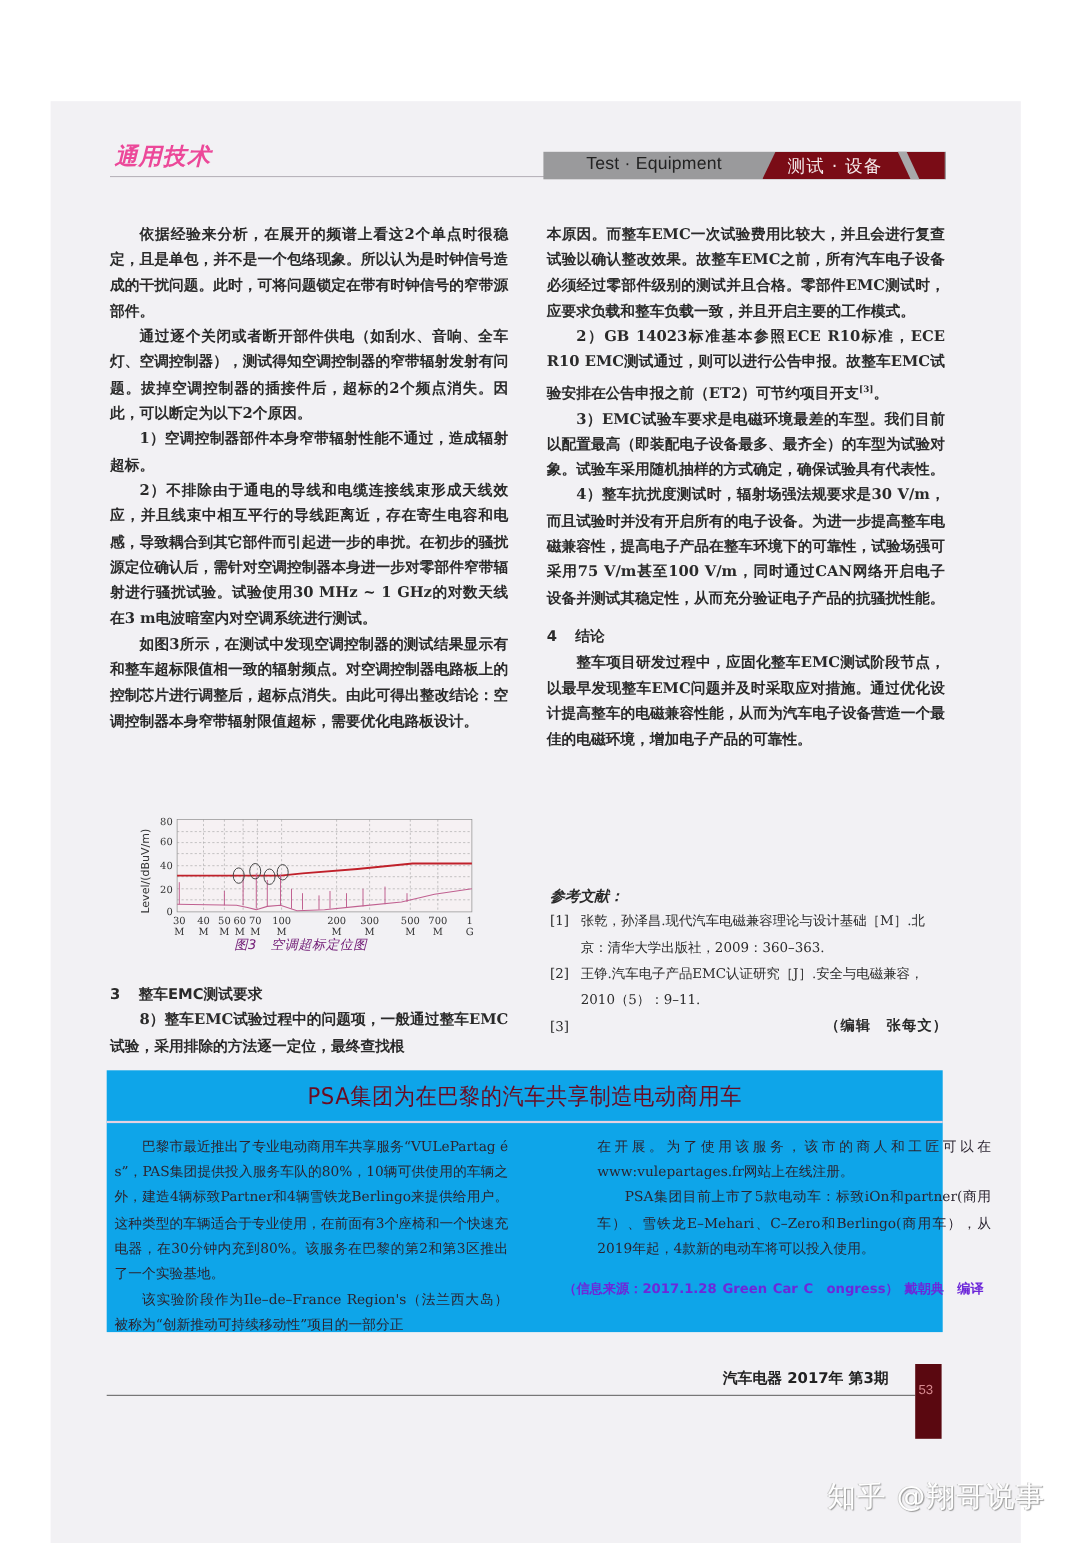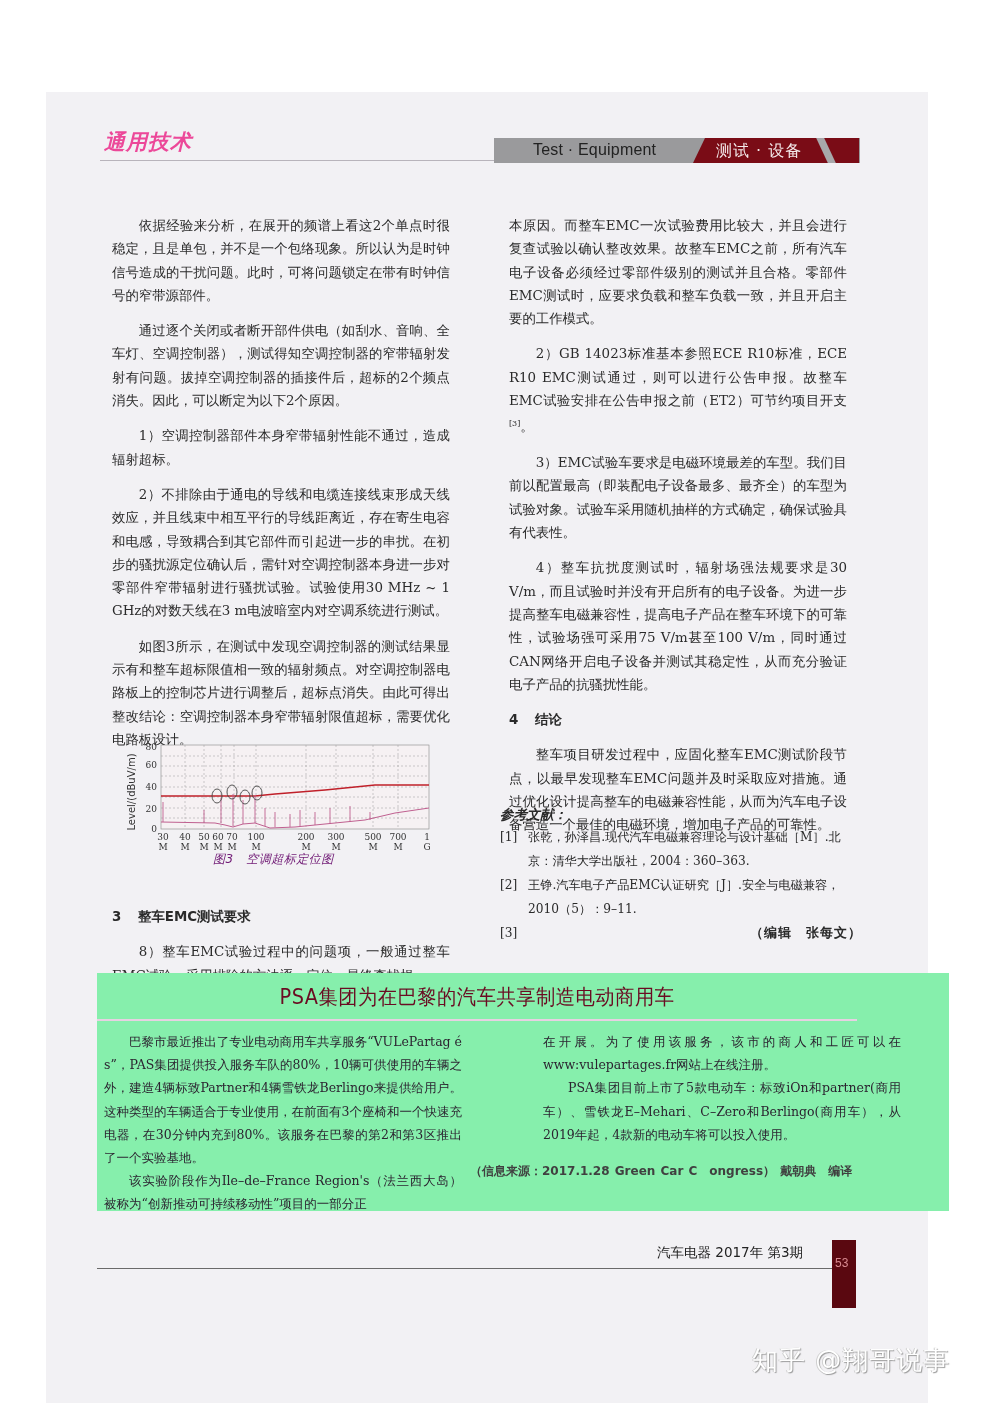--- a/index.html
+++ b/index.html
@@ -29,59 +29,59 @@
   }
   .hdr-slash {
     position: absolute; left: 822px; top: 138px; width: 8px; height: 25px; background: #a8a8aa;
     transform: skewX(25deg);
   }
   .hdr-cn {
     position: absolute; left: 716px; top: 141px; font-family: "DejaVu Sans", sans-serif;
     font-size: 16px; color: #f4e9ea; letter-spacing: 1px;
   }
   .col { position: absolute; font-size: 13.4px; line-height: 23.3px; text-align: justify; }
-  .col p { margin: 12px; }
+  .col p { margin: 0; font-weight: bold; }
   .indent { text-indent: 2em; }
   .h2 { font-family: "DejaVu Sans", sans-serif; font-weight: bold; font-size: 13.4px; margin: 0; }
   .h2 .num { display: inline-block; width: 26px; }
   .sup { font-size: 8px; vertical-align: super; }
 
   .fig { position: absolute; left: 125px; top: 740px; width: 310px; height: 130px; }
   .fig-cap {
     position: absolute; left: 213px; top: 851px; font-family: "DejaVu Sans", sans-serif;
     font-size: 12px; color: #701a75; letter-spacing: 0.5px; font-style: italic;
   }
 
   .refs-title { position: absolute; left: 500px; top: 806px; font-family: "DejaVu Sans", sans-serif; font-weight: bold; font-size: 13.4px; font-style: italic; }
   .refs { position: absolute; left: 500px; top: 825px; width: 362px; font-size: 12.2px; line-height: 24px; }
   .ref { display: flex; }
   .ref .rn { width: 28px; flex: none; }
   .ref .rt { flex: 1; }
   .editor { float: right; font-family: "DejaVu Sans", sans-serif; font-weight: bold; font-size: 13px; letter-spacing: 1px; }
 
   .news {
-    position: absolute; left: 97px; top: 973px; width: 852px; height: 238px; background: #86efac;
+    position: absolute; left: 97px; top: 973px; width: 760px; height: 238px; background: #0ea5e9;
   }
   .news-title {
     position: absolute; left: 0; top: 10px; width: 760px; text-align: center;
     font-family: "DejaVu Sans", sans-serif; font-size: 21px; color: #6a0c22; letter-spacing: 0.5px;
     transform: scaleX(0.92);
   }
   .news-rule { position: absolute; left: 0; top: 46px; width: 760px; height: 2px; background: #e6d2e2; }
   .news-col { position: absolute; font-size: 12.5px; line-height: 23.2px; text-align: justify; color: #2b2430; }
   .news-col p { margin: 0; }
   .news-source {
-    position: absolute; left: 470px; top: 1163px; font-family: "DejaVu Sans", sans-serif;
-    font-weight: bold; font-size: 12px; color: #404040; word-spacing: 1px;
+    position: absolute; left: 512px; top: 1163px; font-family: "DejaVu Sans", sans-serif;
+    font-weight: bold; font-size: 12px; color: #6d28d9; word-spacing: 1px;
   }
 
   .footer-rule { position: absolute; left: 97px; top: 1268px; width: 735px; height: 1px; background: #6a6a6a; }
   .footer-text {
     position: absolute; left: 657px; top: 1244px; font-family: "DejaVu Sans", sans-serif;
-    font-weight: normal; font-size: 13.5px; color: #222;
+    font-weight: bold; font-size: 13.5px; color: #222;
   }
   .page-tab { position: absolute; left: 832px; top: 1240px; width: 24px; height: 68px; background: #5a0810; }
   .page-num {
     position: absolute; left: 835px; top: 1256px; font-family: "Liberation Sans", sans-serif;
     font-size: 12px; color: #d88a90;
   }
   .watermark {
     position: absolute; left: 752px; top: 1343px; font-family: "DejaVu Sans", sans-serif;
     font-size: 26px; color: #ffffff; letter-spacing: 1px;
     text-shadow: 1px 1px 1px #9a9a9a, -1px 0 0 #cfcfcf;
@@ -198,21 +198,21 @@
   <p class="indent">3）EMC试验车要求是电磁环境最差的车型。我们目前以配置最高（即装配电子设备最多、最齐全）的车型为试验对象。试验车采用随机抽样的方式确定，确保试验具有代表性。</p>
   <p class="indent">4）整车抗扰度测试时，辐射场强法规要求是30 V/m，而且试验时并没有开启所有的电子设备。为进一步提高整车电磁兼容性，提高电子产品在整车环境下的可靠性，试验场强可采用75 V/m甚至100 V/m，同时通过CAN网络开启电子设备并测试其稳定性，从而充分验证电子产品的抗骚扰性能。</p>
   <p class="h2" style="margin-top:12px;"><span class="num">4</span><span>结论</span></p>
   <p class="indent">整车项目研发过程中，应固化整车EMC测试阶段节点，以最早发现整车EMC问题并及时采取应对措施。通过优化设计提高整车的电磁兼容性能，从而为汽车电子设备营造一个最佳的电磁环境，增加电子产品的可靠性。</p>
 </div>
 
 <div class="refs-title">参考文献：</div>
 <div class="refs">
   <div class="ref">
       <span class="rn">[1]</span>
-      <span class="rt">张乾，孙泽昌.现代汽车电磁兼容理论与设计基础［M］.北京：清华大学出版社，2004：360–363.</span>
+      <span class="rt">张乾，孙泽昌.现代汽车电磁兼容理论与设计基础［M］.北京：清华大学出版社，2009：360–363.</span>
     </div>
   <div class="ref">
       <span class="rn">[2]</span>
       <span class="rt">王铮.汽车电子产品EMC认证研究［J］.安全与电磁兼容，2010（5）：9–11.</span>
     </div>
   <div class="ref">
       <span class="rn">[3]</span>
       <span class="rt"> <span class="editor">（编辑　张每文）</span></span>
     </div>
 </div>

